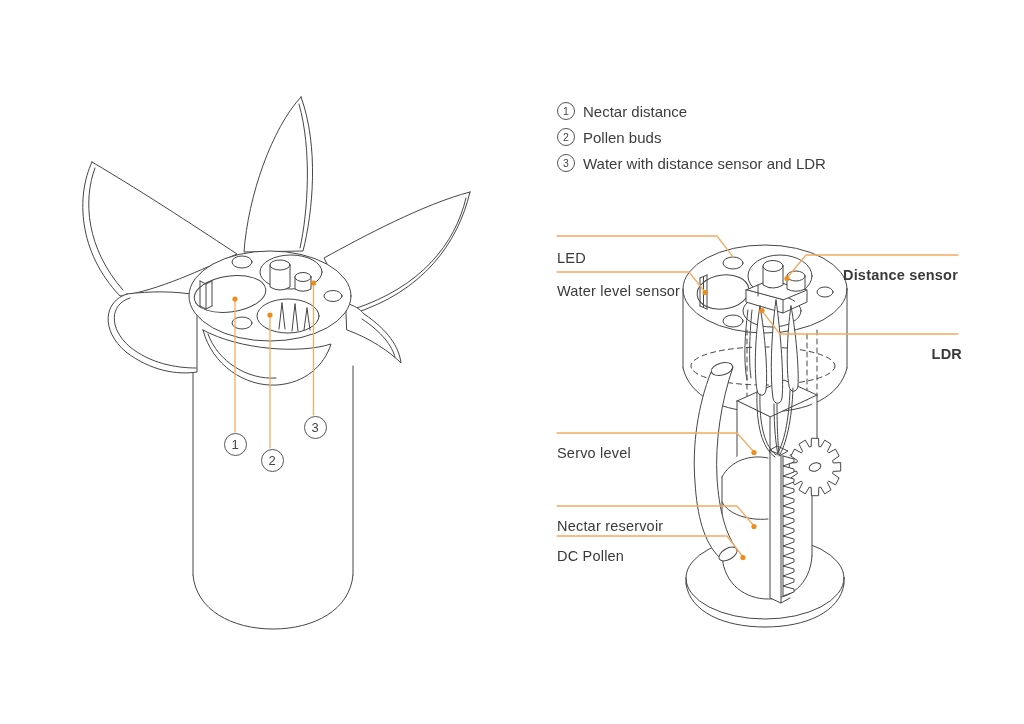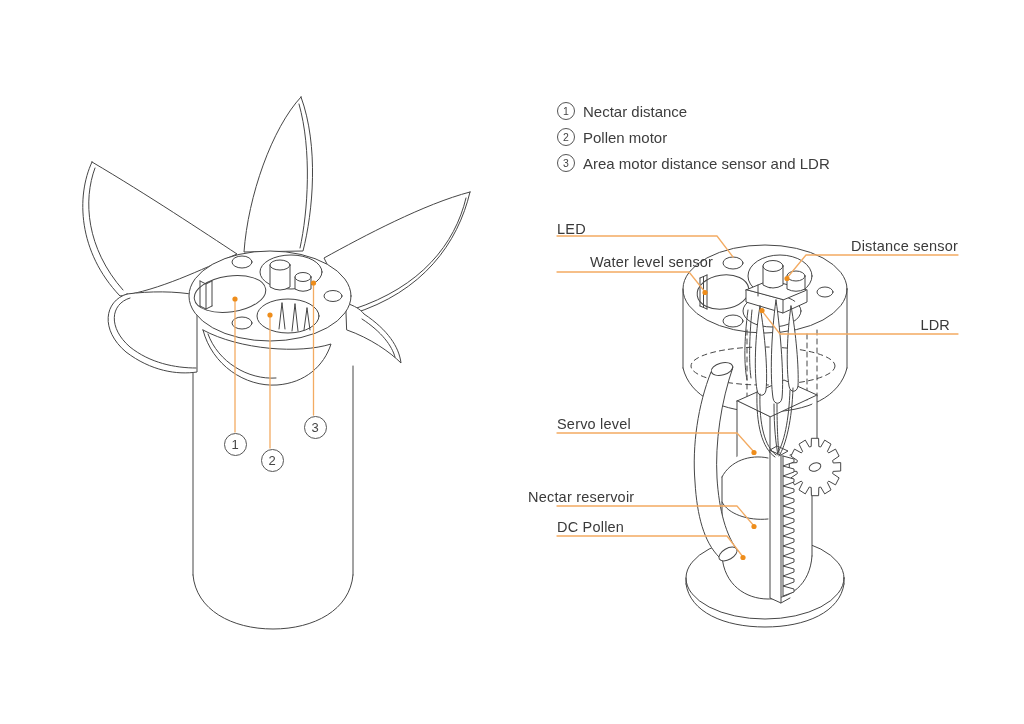--- a/index.html
+++ b/index.html
@@ -1,21 +1,21 @@
 <!DOCTYPE html>
 <html><head>
 <meta charset="utf-8">
 <title>Diagram</title>
 <style>
   html,body{margin:0;padding:0;background:#ffffff;}
   .canvas{position:relative;width:1024px;height:724px;background:#ffffff;overflow:hidden;
           font-family:"Liberation Sans", sans-serif;color:#3a3a3a;}
   svg{position:absolute;left:0;top:0;}
-  .lbl{position:absolute;font-size:14.5px;line-height:16px;letter-spacing:.2px;color:#3a3a3a;white-space:nowrap;}
-  .lbl.right{text-align:right;}
+  .lbl{position:absolute;font-size:14.5px;line-height:16px;letter-spacing:.2px;color:#3a3a3a;white-space:nowrap;margin-top:29px;}
+  .lbl.right{text-align:right;font-weight:bold;}
   .legend{position:absolute;left:557px;top:98px;}
   .legend-row{display:flex;align-items:center;gap:8px;height:26px;font-size:15px;color:#3d3d3d;}
   .cnum{display:flex;align-items:center;justify-content:center;width:16px;height:16px;
         border:1.1px solid #555;border-radius:50%;font-size:10.5px;color:#444;flex:0 0 auto;}
   .callout{position:absolute;width:21px;height:21px;border:1.2px solid #565656;border-radius:50%;
            display:flex;align-items:center;justify-content:center;font-size:13px;color:#454545;background:#fff;}
 </style>
 </head>
 <body>
 
@@ -189,33 +189,33 @@
   </g>
 </svg>
 
 <div class="legend">
   <div class="legend-row">
     <span class="cnum">1</span>
     <span>Nectar distance</span>
   </div>
   <div class="legend-row">
     <span class="cnum">2</span>
-    <span>Pollen motor</span>
+    <span>Pollen buds</span>
   </div>
   <div class="legend-row">
     <span class="cnum">3</span>
-    <span>Area motor distance sensor and LDR</span>
+    <span>Water with distance sensor and LDR</span>
   </div>
 </div>
 
 <div class="lbl" style="left:557px;top:221px">LED</div>
-<div class="lbl" style="left:590px;top:254px">Water level sensor</div>
+<div class="lbl" style="left:557px;top:254px">Water level sensor</div>
 <div class="lbl right" style="right:66px;top:238px">Distance sensor</div>
-<div class="lbl right" style="right:74px;top:317px">LDR</div>
+<div class="lbl right" style="right:62px;top:317px">LDR</div>
 <div class="lbl" style="left:557px;top:416px">Servo level</div>
-<div class="lbl" style="left:528px;top:489px">Nectar reservoir</div>
+<div class="lbl" style="left:557px;top:489px">Nectar reservoir</div>
 <div class="lbl" style="left:557px;top:519px">DC Pollen</div>
 
 <div class="callout" style="left:223.5px;top:432.5px">1</div>
 <div class="callout" style="left:260.5px;top:448.5px">2</div>
 <div class="callout" style="left:303.5px;top:415.5px">3</div>
 
 </div>
 
 </body></html>

